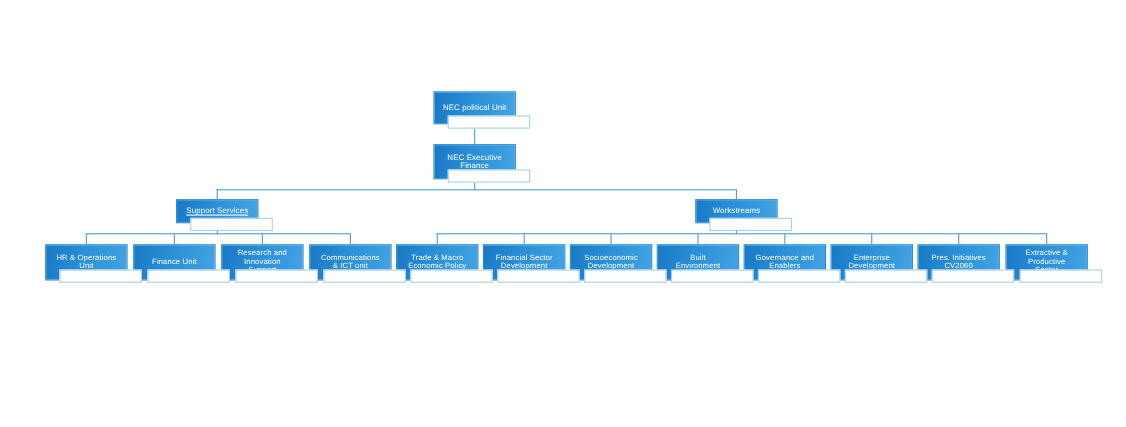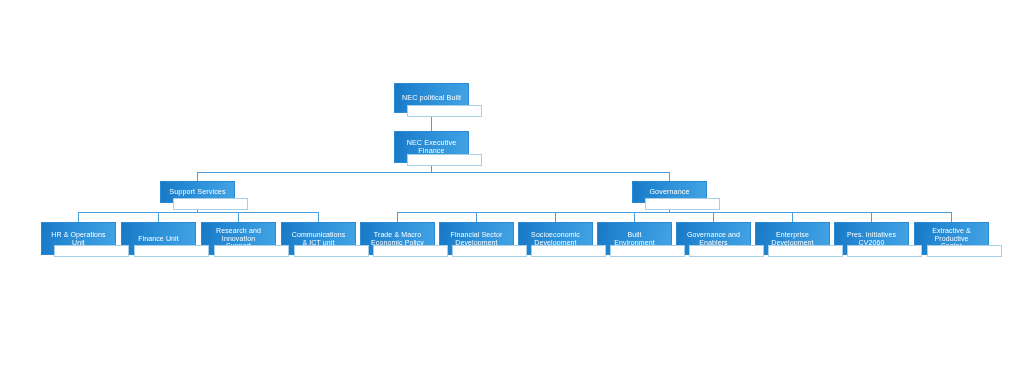--- a/index.html
+++ b/index.html
@@ -97,43 +97,43 @@
   <div class="line-v" style="left:476px; top:212px; height:10px;"></div>
   <div class="line-v" style="left:555px; top:212px; height:10px;"></div>
   <div class="line-v" style="left:634px; top:212px; height:10px;"></div>
   <div class="line-v" style="left:713px; top:212px; height:10px;"></div>
   <div class="line-v" style="left:792px; top:212px; height:10px;"></div>
   <div class="line-v" style="left:871px; top:212px; height:10px;"></div>
   <div class="line-v" style="left:951px; top:212px; height:10px;"></div>
 
   <div class="node" style="left:394px; top:83px; width:75px; height:30px;">
     <div class="node-box">
-      <span class="node-label" style="font-size:7.2px;">NEC political Built</span>
+      <span class="node-label" style="font-size:7.2px;">NEC political Unit</span>
     </div>
     <div class="node-slot" style="left:13px; top:22px; width:75px; height:12px;"></div>
   </div>
 
   <div class="node" style="left:394px; top:131px; width:75px; height:32px;">
     <div class="node-box">
       <span class="node-label" style="font-size:7.2px;">NEC Executive
 Finance</span>
     </div>
     <div class="node-slot" style="left:13px; top:23px; width:75px; height:12px;"></div>
   </div>
 
   <div class="node" style="left:160px; top:181px; width:75px; height:22px;">
     <div class="node-box">
-      <span class="node-label" style="font-size:7.2px;">Support Services</span>
+      <span class="node-label" style="font-size:7.2px;text-decoration:underline;">Support Services</span>
     </div>
     <div class="node-slot" style="left:13px; top:17px; width:75px; height:12px;"></div>
   </div>
 
   <div class="node" style="left:632px; top:181px; width:75px; height:22px;">
     <div class="node-box">
-      <span class="node-label" style="font-size:7.2px;">Governance</span>
+      <span class="node-label" style="font-size:7.2px;">Workstreams</span>
     </div>
     <div class="node-slot" style="left:13px; top:17px; width:75px; height:12px;"></div>
   </div>
 
   <div class="node" style="left:41px; top:222px; width:75px; height:33px;">
     <div class="node-box">
       <span class="node-label" style="font-size:7px;">HR &amp; Operations
 Unit</span>
     </div>
     <div class="node-slot" style="left:13px; top:23px; width:75px; height:12px;"></div>

